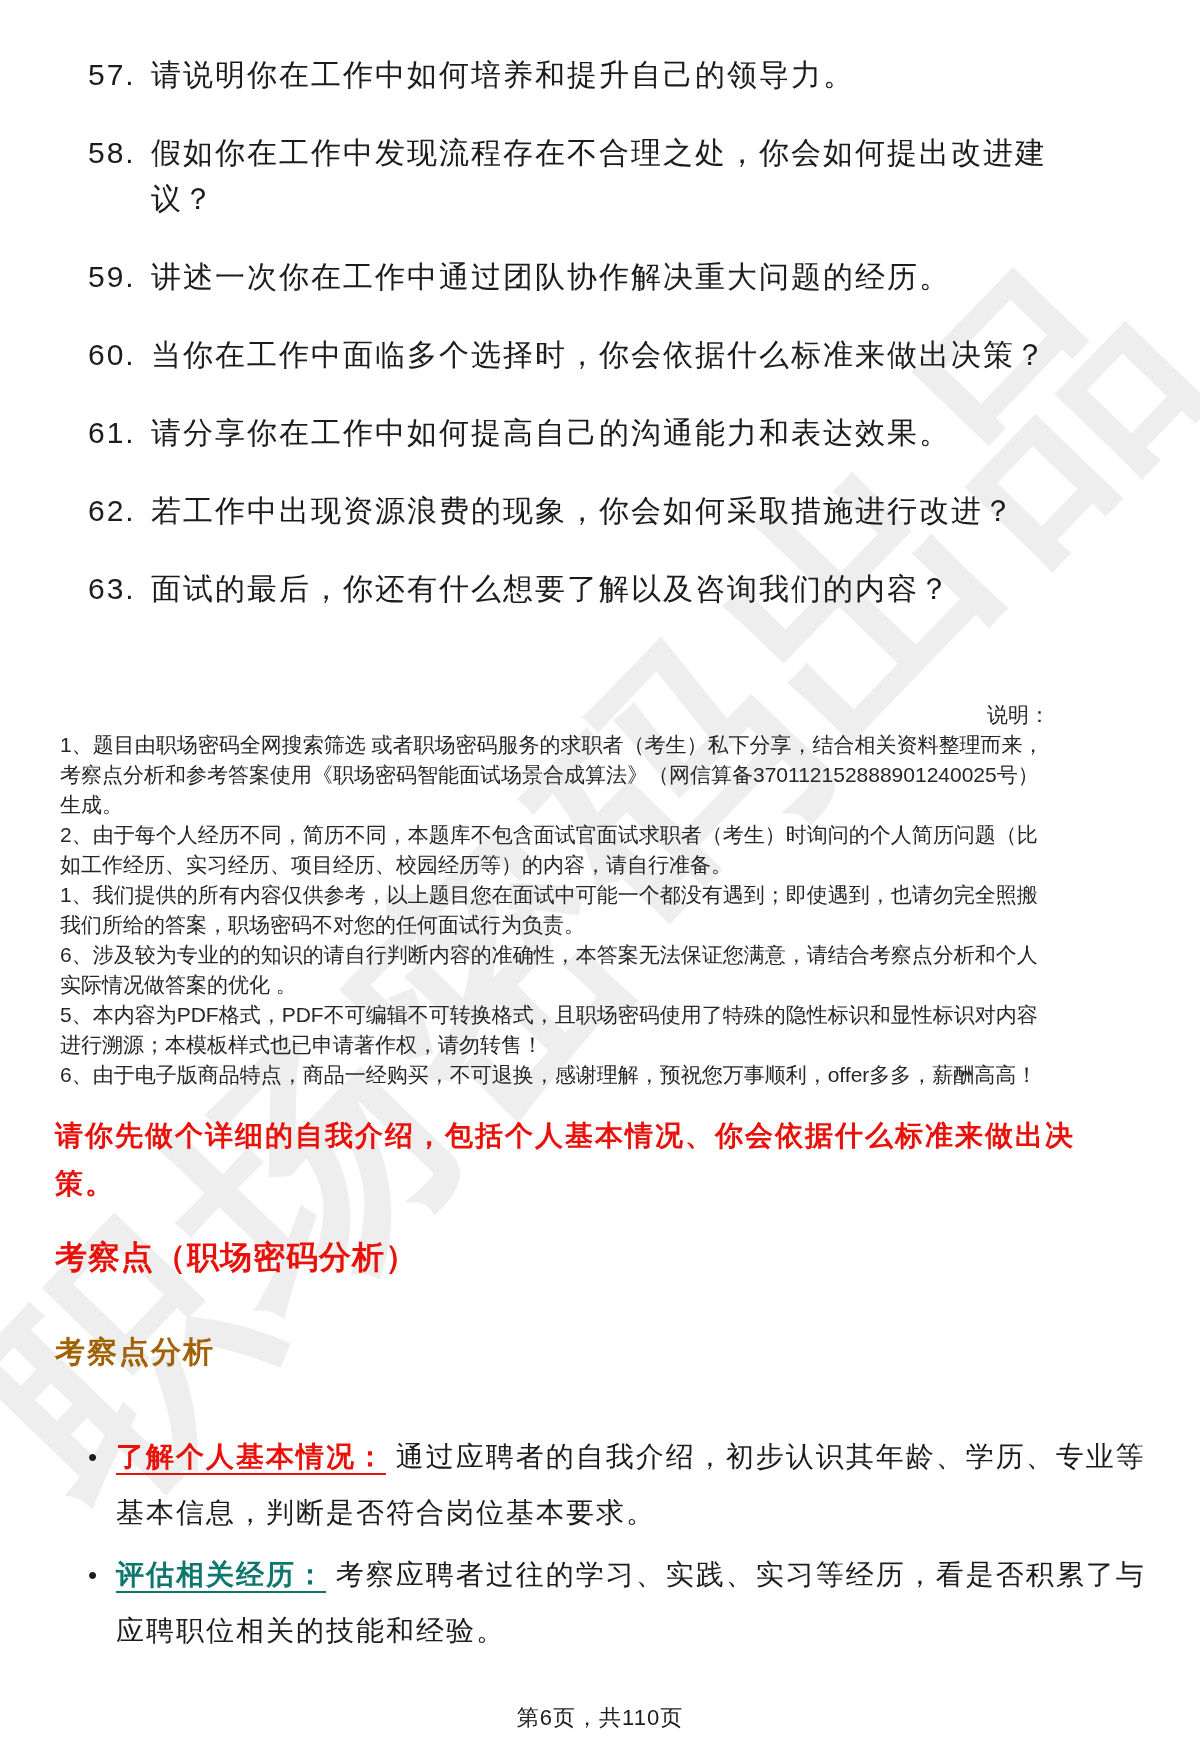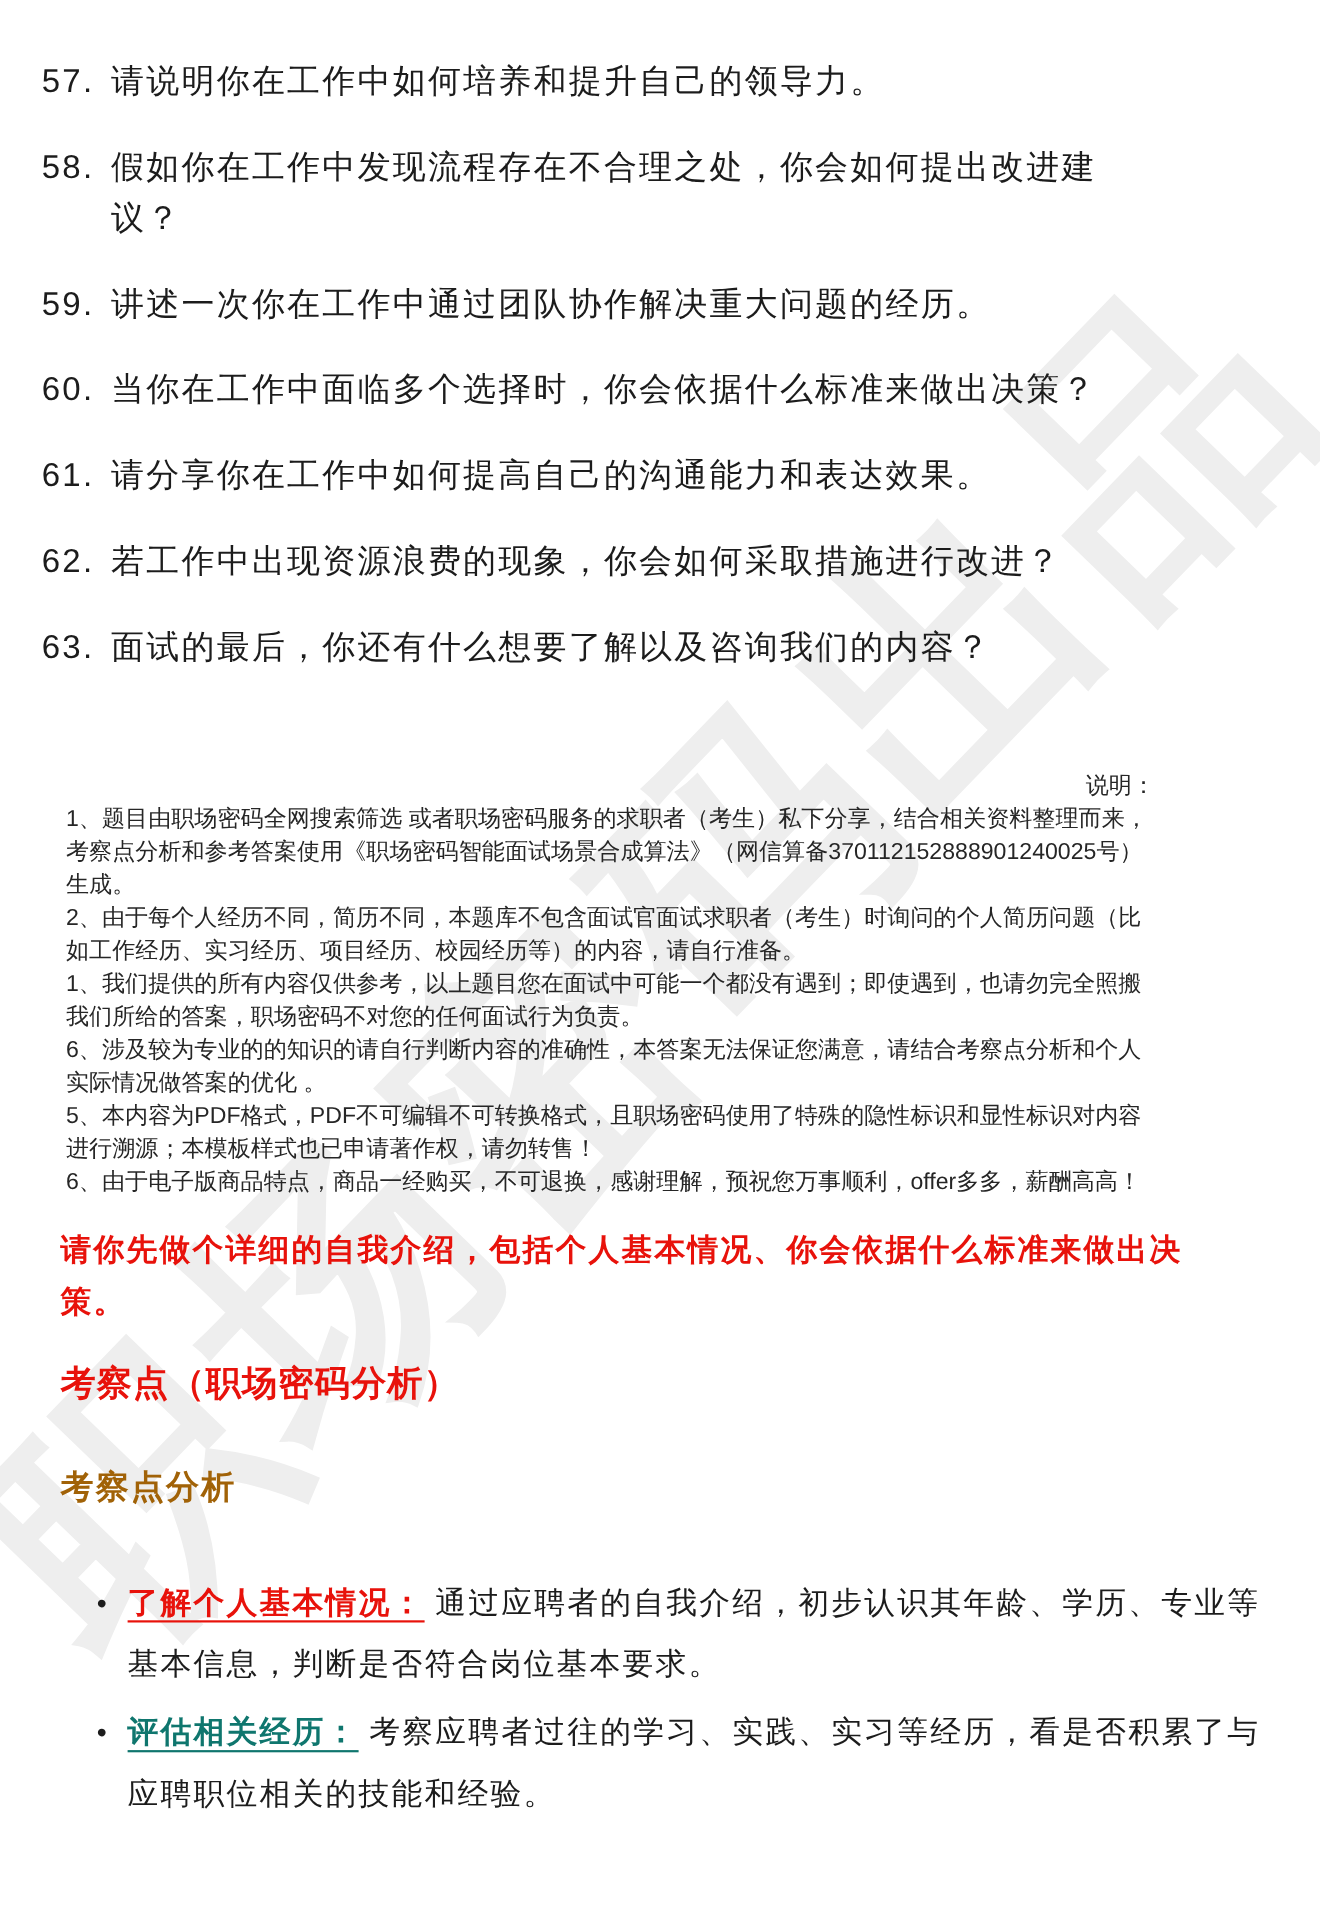--- a/index.html
+++ b/index.html
@@ -19,21 +19,21 @@
     font-size:255px;
     font-weight:bold;
     letter-spacing:12px;
     color:#eeeeee;
     white-space:nowrap;
     z-index:0;
     user-select:none;
   }
   .content{position:relative;z-index:1;}
   
-  .questions{padding:52px 0 0 38px;}
+  .questions{padding:52px 0 0 88px;}
   .q-row{
     display:flex;
     font-size:30px;
     letter-spacing:2px;
     line-height:46px;
     margin-bottom:32px;
     color:#1c1c1c;
   }
   .q-num{flex:0 0 63px;}
   .q-text{width:910px;}
@@ -156,14 +156,15 @@
         <span class="bullet-body"><span class="bullet-lead" style="color: rgb(232, 18, 11);">了解个人基本情况：</span><span> 通过应聘者的自我介绍，初步认识其年龄、学历、专业等基本信息，判断是否符合岗位基本要求。</span></span>
       </div>
       <div class="bullet">
         <span class="bullet-dot">•</span>
         <span class="bullet-body"><span class="bullet-lead" style="color: #0f766e; margin-top: 12px;">评估相关经历：</span><span> 考察应聘者过往的学习、实践、实习等经历，看是否积累了与应聘职位相关的技能和经验。</span></span>
       </div>
     </div>
 
   </div>
 
+  <div class="footer">第6页，共110页</div>
 
 </div>
 
 </body></html>

